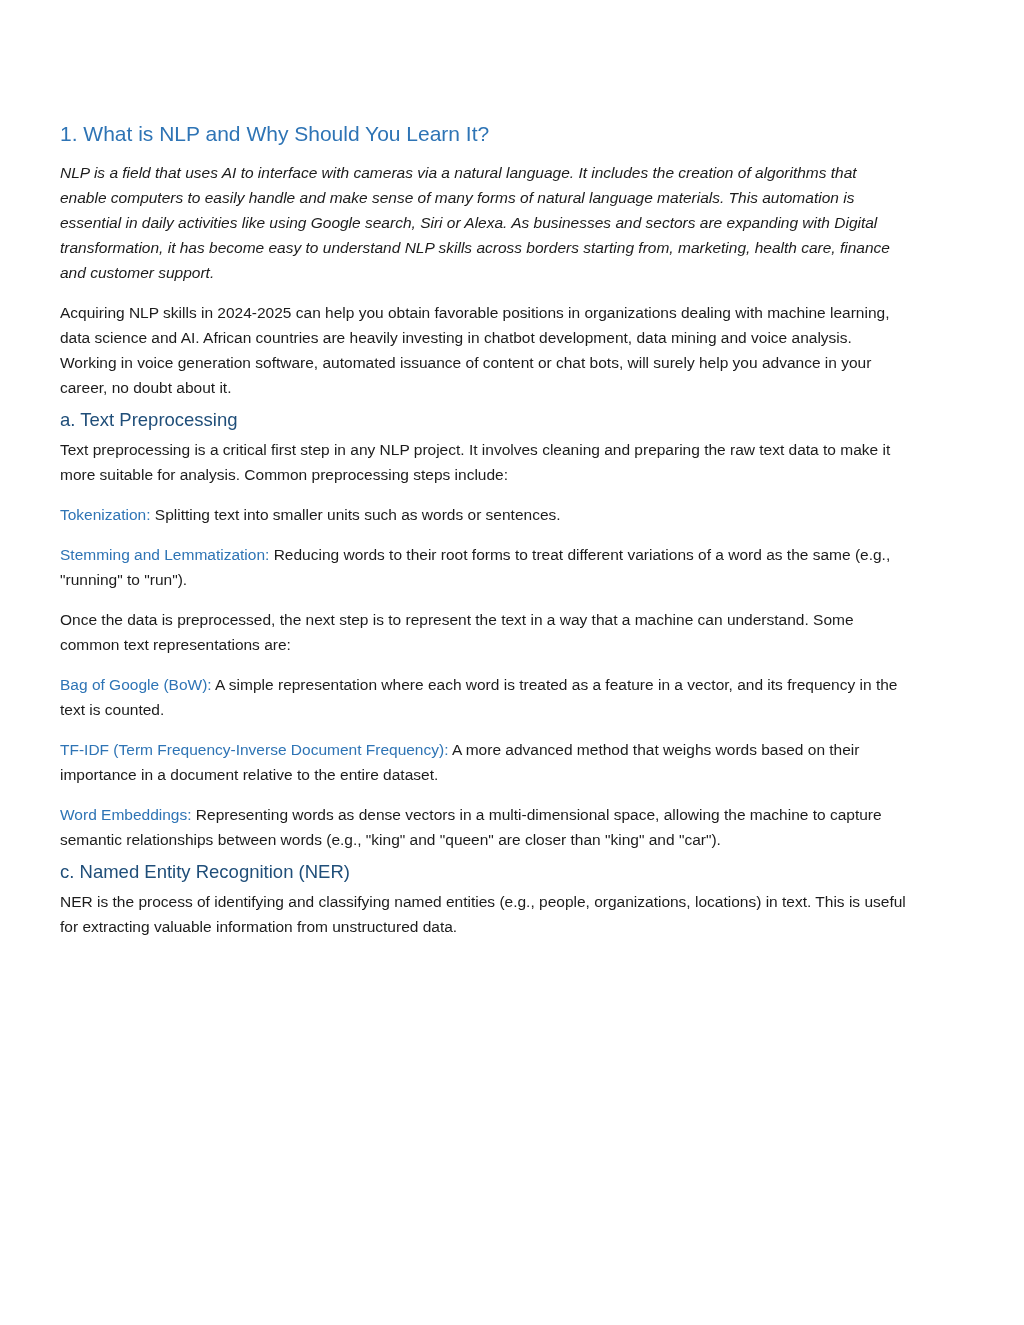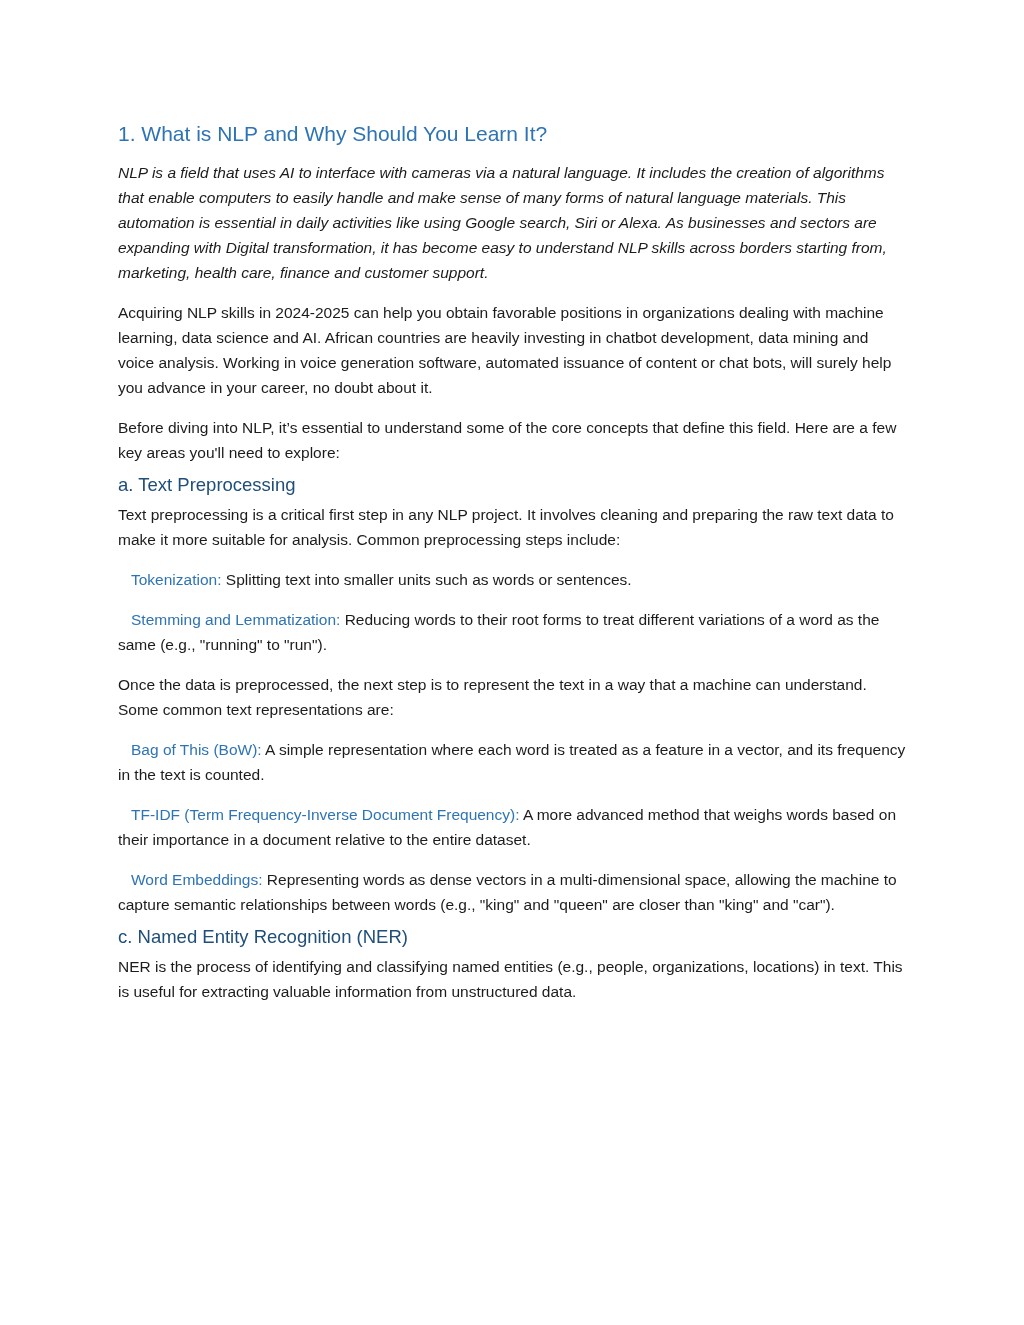--- a/index.html
+++ b/index.html
@@ -12,21 +12,21 @@
   html, body {
     margin: 0;
     padding: 0;
     background: var(--page-bg);
   }
   .page {
     width: 1024px;
     height: 1325px;
     overflow: hidden;
     background: var(--page-bg);
-    padding: 130px 118px 0 118px;
+    padding: 130px 118px 0 60px;
     font-family: "Liberation Sans", sans-serif;
     font-size: 15.5px;
     line-height: 25px;
     color: var(--body-text);
   }
   h1.doc-h1 {
     font-size: 21px;
     line-height: 28px;
     font-weight: 400;
     color: var(--heading-blue);
@@ -40,50 +40,48 @@
     margin: -8px 0 5px 0;
   }
   p.body {
     margin: 0 0 15px 0;
   }
   p.gap-lg {
     font-style: italic;
   }
   .lead {
     color: var(--heading-blue);
-    margin-left: 13px;
   }
 </style>
 </head>
 <body>
 
 <div class="page">
 
   <h1 class="doc-h1">1. What is NLP and Why Should You Learn It?</h1>
   <p class="body gap-lg">NLP is a field that uses AI to interface with cameras via a natural language. It includes the creation of algorithms that enable computers to easily handle and make sense of many forms of natural language materials. This automation is essential in daily activities like using Google search, Siri or Alexa. As businesses and sectors are expanding with Digital transformation, it has become easy to understand NLP skills across borders starting from, marketing, health care, finance and customer support.</p>
   <p class="body">Acquiring NLP skills in 2024-2025 can help you obtain favorable positions in organizations dealing with machine learning, data science and AI. African countries are heavily investing in chatbot development, data mining and voice analysis. Working in voice generation software, automated issuance of content or chat bots, will surely help you advance in your career, no doubt about it.</p>
 
-  <p class="body">Before diving into NLP, it’s essential to understand some of the core concepts that define this field. Here are a few key areas you'll need to explore:</p>
 
   <h2 class="doc-sub">a. Text Preprocessing</h2>
   <p class="body">Text preprocessing is a critical first step in any NLP project. It involves cleaning and preparing the raw text data to make it more suitable for analysis. Common preprocessing steps include:</p>
 
   <p class="body">
     <span class="lead">Tokenization:</span>
     <span>Splitting text into smaller units such as words or sentences.</span>
   </p>
   <p class="body">
     <span class="lead">Stemming and Lemmatization:</span>
     <span>Reducing words to their root forms to treat different variations of a word as the same (e.g., "running" to "run").</span>
   </p>
 
   <p class="body">Once the data is preprocessed, the next step is to represent the text in a way that a machine can understand. Some common text representations are:</p>
 
   <p class="body">
-    <span class="lead">Bag of This (BoW):</span>
+    <span class="lead">Bag of Google (BoW):</span>
     <span>A simple representation where each word is treated as a feature in a vector, and its frequency in the text is counted.</span>
   </p>
   <p class="body">
     <span class="lead">TF-IDF (Term Frequency-Inverse Document Frequency):</span>
     <span>A more advanced method that weighs words based on their importance in a document relative to the entire dataset.</span>
   </p>
   <p class="body">
     <span class="lead">Word Embeddings:</span>
     <span>Representing words as dense vectors in a multi-dimensional space, allowing the machine to capture semantic relationships between words (e.g., "king" and "queen" are closer than "king" and "car").</span>
   </p>

